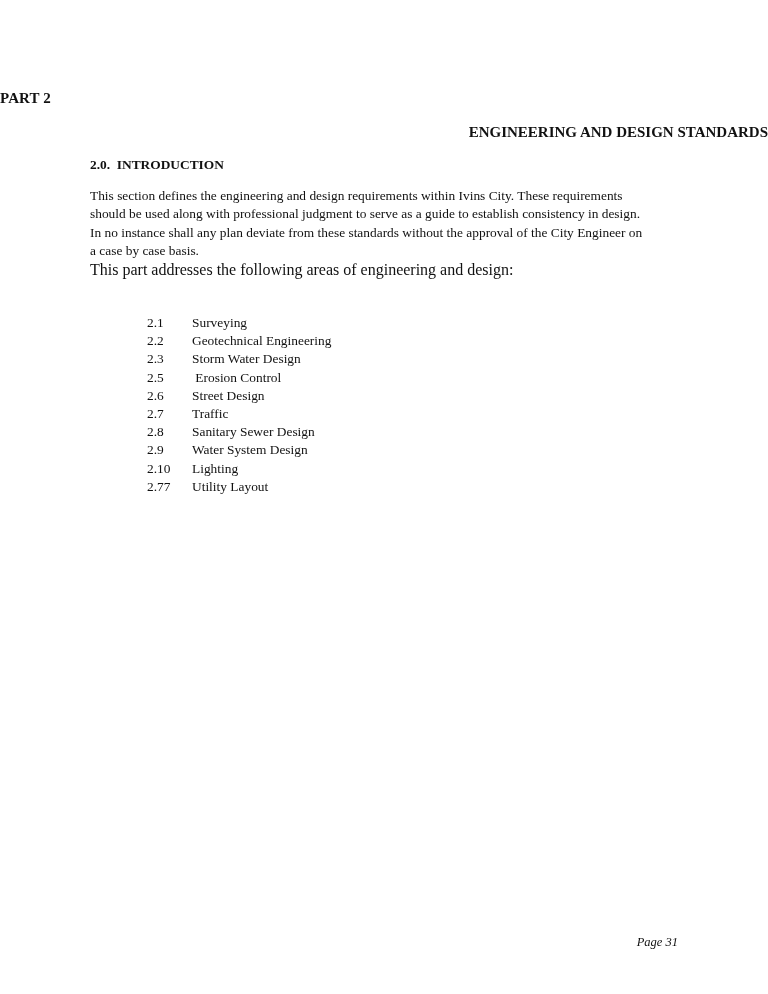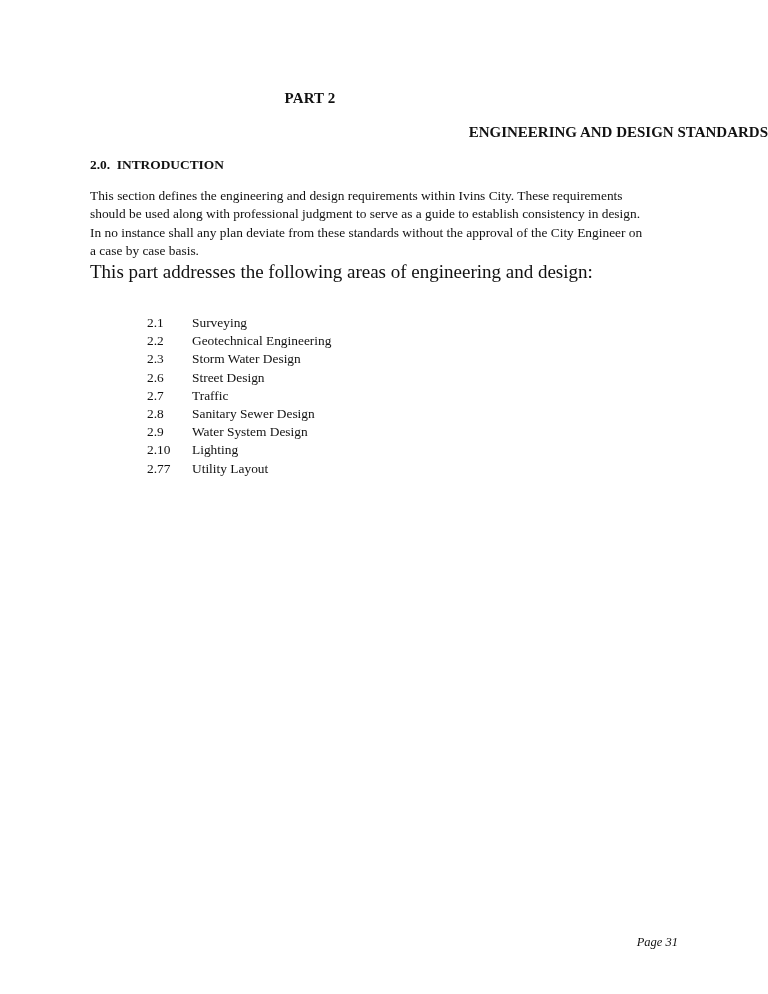--- a/index.html
+++ b/index.html
@@ -20,21 +20,20 @@
       left: 0; top: 0;
       width: 768px;
       height: 994px;
       background: #ffffff;
     }
     .part-title {
       position: absolute;
       top: 90px;
       left: 0;
       width: 620px;
-      text-align: center;
       font-weight: bold;
       font-size: 15px;
       letter-spacing: 0.1px;
     }
     .doc-title {
       position: absolute;
       top: 124px;
       left: 0;
       width: 768px;
       text-align: right;
@@ -54,21 +53,21 @@
       top: 187px;
       left: 90px;
       width: 560px;
       font-size: 13.4px;
       line-height: 18.3px;
     }
     .addresses-paragraph {
       position: absolute;
       top: 261px;
       left: 90px;
-      font-size: 19px;
+      font-size: 16px;
     }
     .areas-list {
       position: absolute;
       top: 302px;
       left: 135px;
       margin: 12px;
       padding: 0;
       list-style: none;
       font-size: 13.4px;
       line-height: 18.2px;
@@ -99,20 +98,21 @@
   <div class="section-heading">2.0.  INTRODUCTION</div>
 
   <p class="intro-paragraph" style="margin:0">This section defines the engineering and design requirements within Ivins City. These requirements should be used along with professional judgment to serve as a guide to establish consistency in design. In no instance shall any plan deviate from these standards without the approval of the City Engineer on a case by case basis.</p>
 
   <p class="addresses-paragraph" style="margin:0">This part addresses the following areas of engineering and design:</p>
 
   <ul class="areas-list">
     <li><span class="num">2.1</span><span>Surveying</span></li>
     <li><span class="num">2.2</span><span>Geotechnical Engineering</span></li>
     <li><span class="num">2.3</span><span>Storm Water Design</span></li>
+    <li><span class="num">2.5</span><span> Erosion Control</span></li>
     <li><span class="num">2.6</span><span>Street Design</span></li>
     <li><span class="num">2.7</span><span>Traffic</span></li>
     <li><span class="num">2.8</span><span>Sanitary Sewer Design</span></li>
     <li><span class="num">2.9</span><span>Water System Design</span></li>
     <li><span class="num">2.10</span><span>Lighting</span></li>
     <li><span class="num">2.77</span><span>Utility Layout</span></li>
   </ul>
 
   <div class="page-number">Page 31</div>
 </div>

